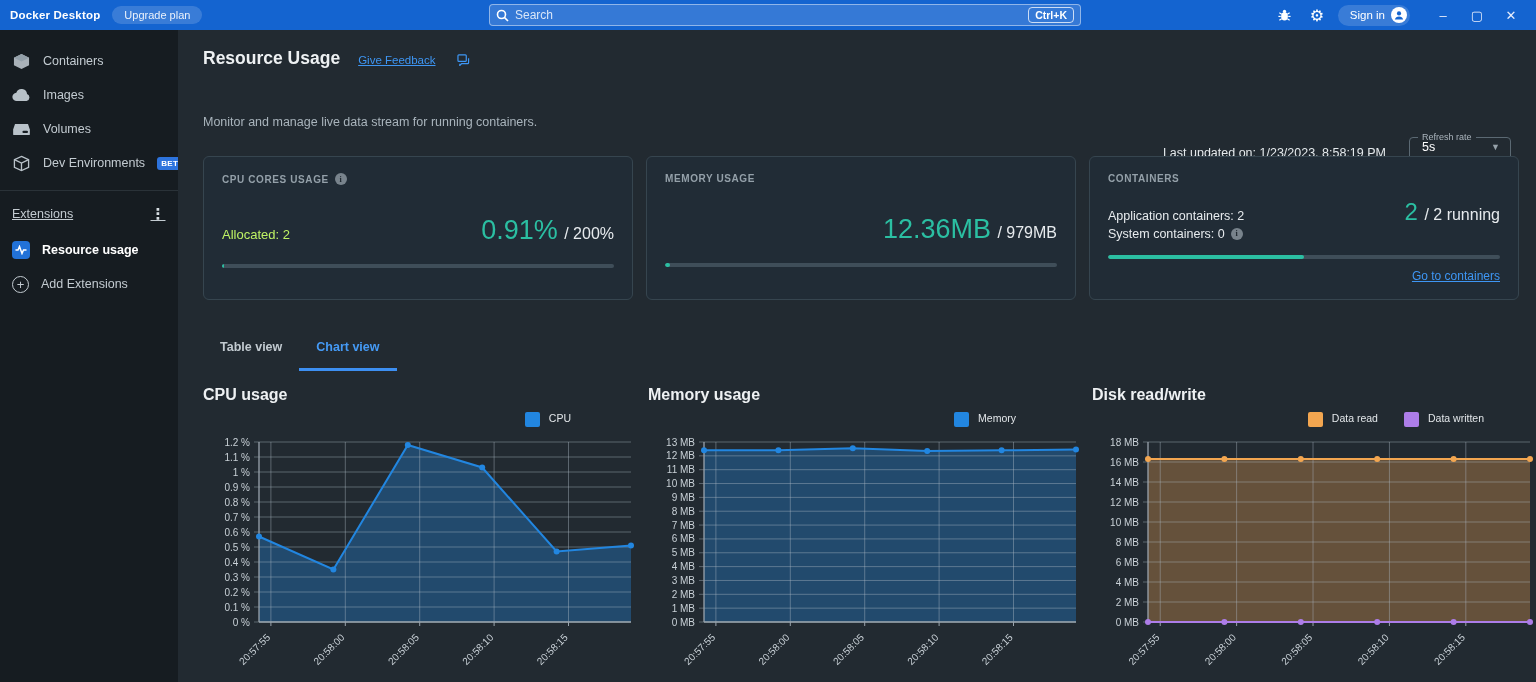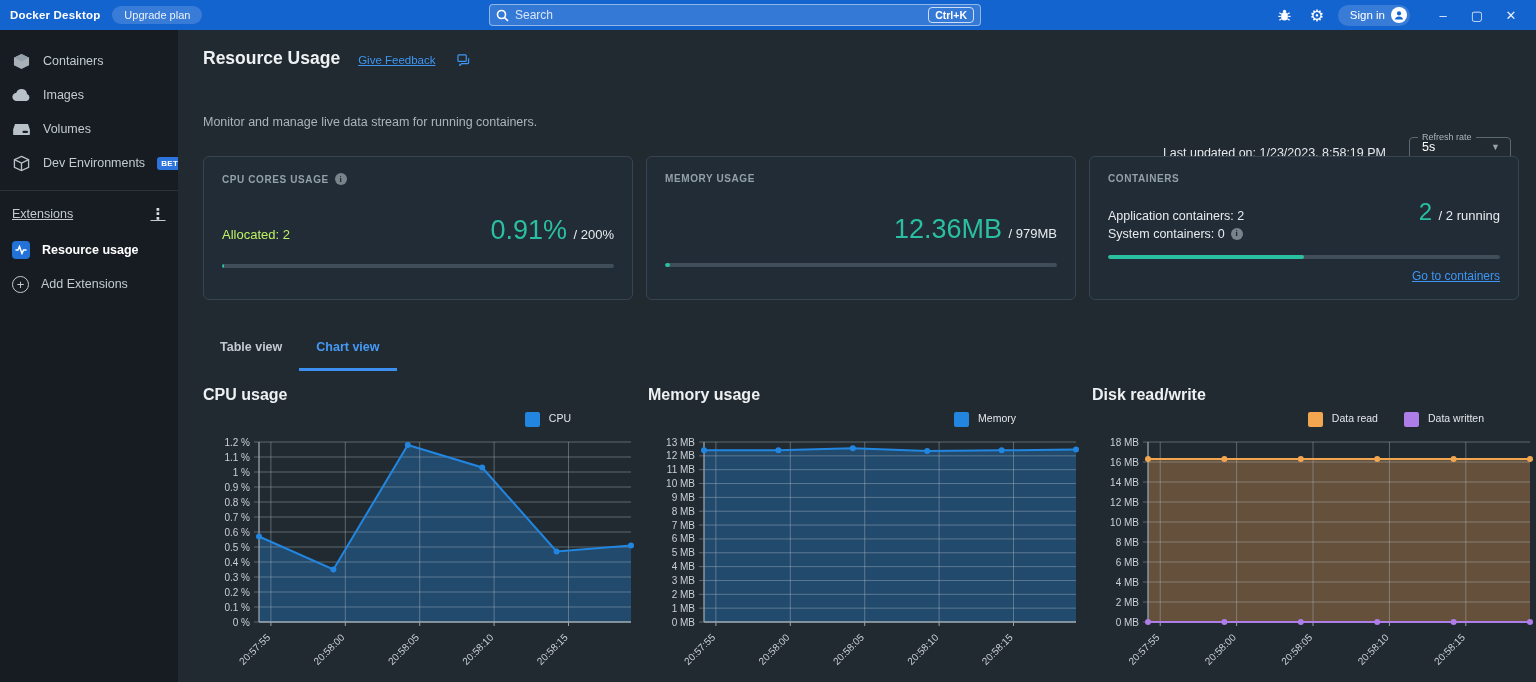--- a/index.html
+++ b/index.html
@@ -6,21 +6,21 @@
   html,body { width:1536px; height:682px; overflow:hidden; background:#10161a;
     font-family:"Liberation Sans","DejaVu Sans",sans-serif; }
   #app { position:relative; width:1536px; height:682px; }
 
   
   .topbar { position:absolute; left:0; top:0; width:1536px; height:30px;
     background:#1464d0; display:flex; align-items:center; color:#fff; z-index:5; }
   .app-title { font-size:11.5px; font-weight:bold; margin-left:10px; letter-spacing:.2px; }
   .upgrade-pill { margin-left:12px; background:rgba(255,255,255,.16); border-radius:11px;
     font-size:11px; padding:3px 12px; color:#eaf1fb; cursor:default; }
-  .searchbox { position:absolute; left:489px; top:4px; width:492px; height:22px;
+  .searchbox { position:absolute; left:489px; top:4px; width:592px; height:22px;
     background:rgba(255,255,255,.14); border:1px solid rgba(255,255,255,.45);
     border-radius:4px; display:flex; align-items:center; padding:0 6px; }
   .searchbox .ph { font-size:12px; color:#d9e6f8; margin-left:6px; flex:1; }
   .kbd { border:1px solid rgba(255,255,255,.75); border-radius:4px; font-size:10.5px;
     font-weight:bold; padding:1px 6px; color:#fff; }
   .tb-right { position:absolute; right:0; top:0; height:30px; display:flex; align-items:center; gap:10px; padding-right:10px; }
   .tb-icon { width:22px; height:22px; display:flex; align-items:center; justify-content:center; color:#fff; }
   .signin-pill { background:rgba(255,255,255,.16); border-radius:12px; height:21px;
     display:flex; align-items:center; gap:6px; padding:0 3px 0 12px; font-size:11.5px; color:#fff; }
   .avatar { width:16px; height:16px; border-radius:50%; background:#fff; display:flex; align-items:center; justify-content:center; }
@@ -70,21 +70,21 @@
     display:flex; align-items:center; gap:6px; }
   .info-dot { width:12px; height:12px; border-radius:50%; background:#78838c; color:#1d262e;
     font-size:8px; font-weight:bold; display:inline-flex; align-items:center; justify-content:center;
     font-family:"Liberation Serif",serif; }
   .card-mid { display:flex; align-items:baseline; justify-content:space-between; margin-top:30px; }
   .card-mid.tight { margin-top:14px; }
   .alloc { color:#bef264; font-size:13px;text-align:right; }
   .lines { color:#e7ebee; font-size:12.5px; line-height:1.45; }
   .big-val { font-size:27px; color:#2bbfa2; font-weight:500; }
   .big-val.small { font-size:24px; }
-  .big-total { font-size:13px; color:#e7ebee; margin-left:2px; }
+  .big-total { font-size:16px; color:#e7ebee; margin-left:2px; }
   .bar { margin-top:18px; height:4px; border-radius:2px; background:#3f4e59; overflow:hidden; }
   .bar > div { height:100%; background:#2bbfa2; border-radius:2px; }
   .goto-link { position:absolute; right:18px; bottom:16px; color:#3e96f4; font-size:12px; text-decoration:underline; }
 
   
   .tabs { position:absolute; left:25px; top:296px; display:flex; }
   .tab { padding:14px 17px; font-size:12.5px; color:#c2cad0; font-weight:bold; border-bottom:3px solid transparent; }
   .tab.active { color:#459af5; border-bottom-color:#3d8ff2; }
 
   

